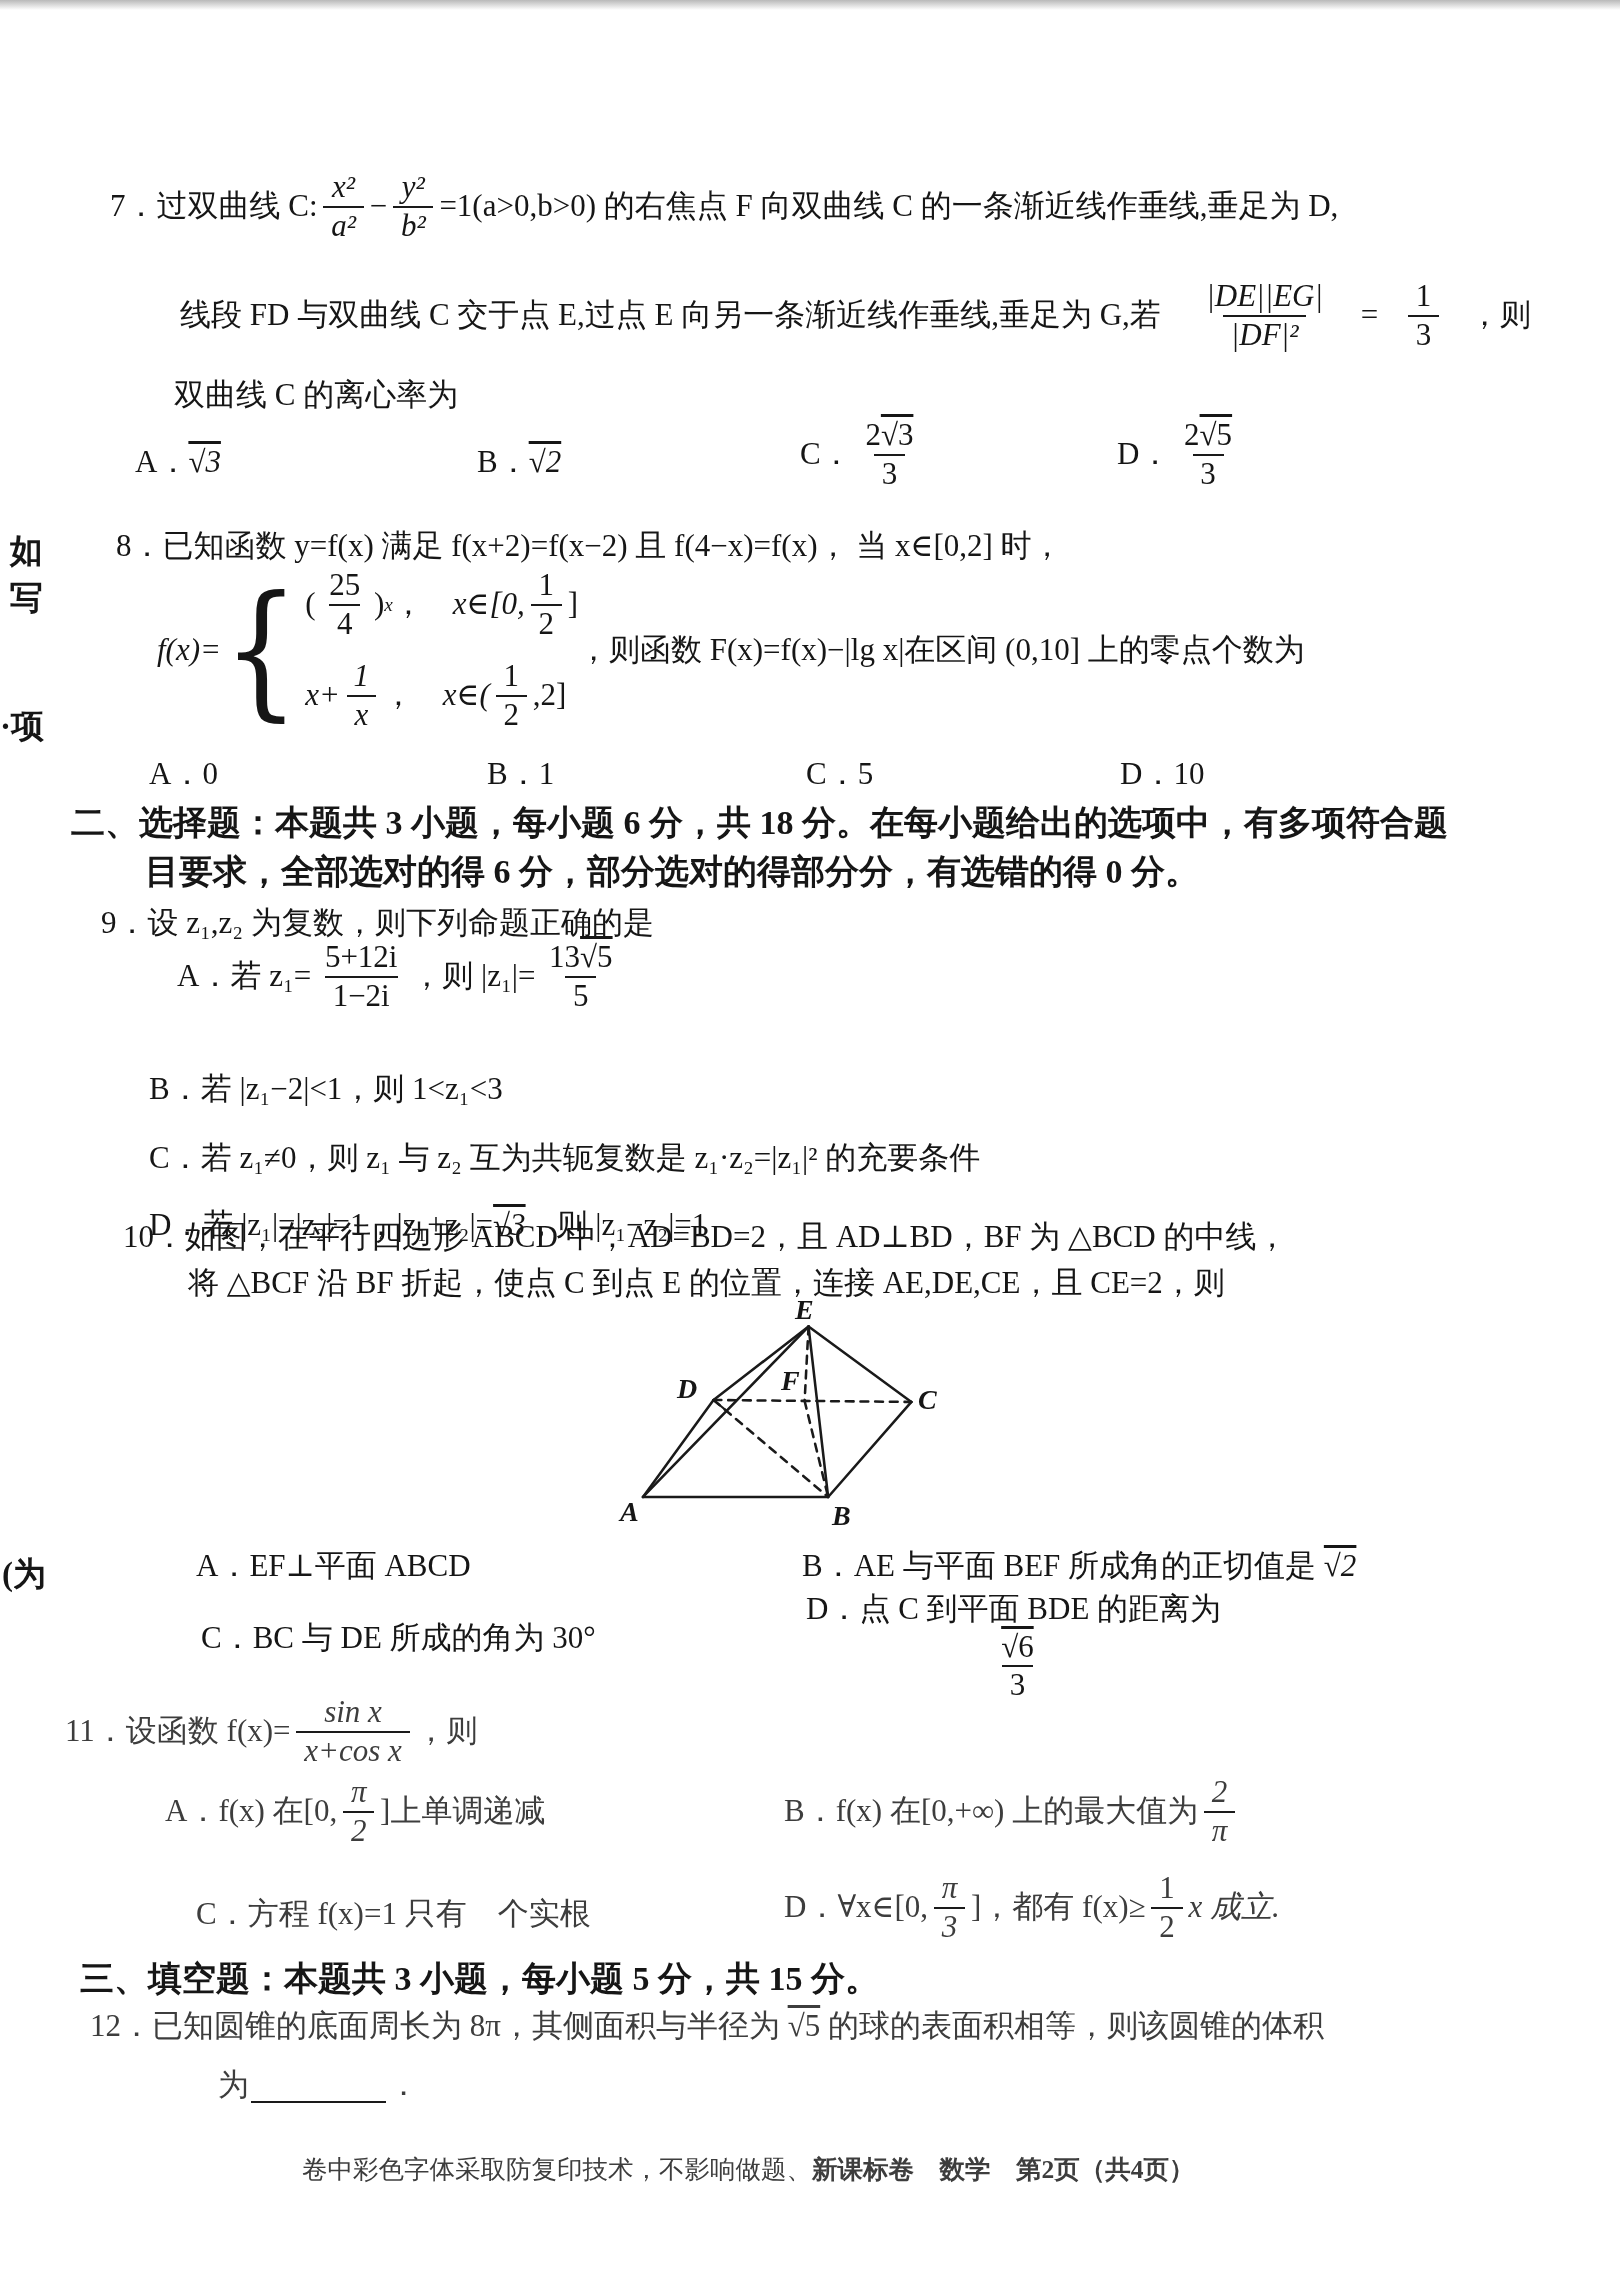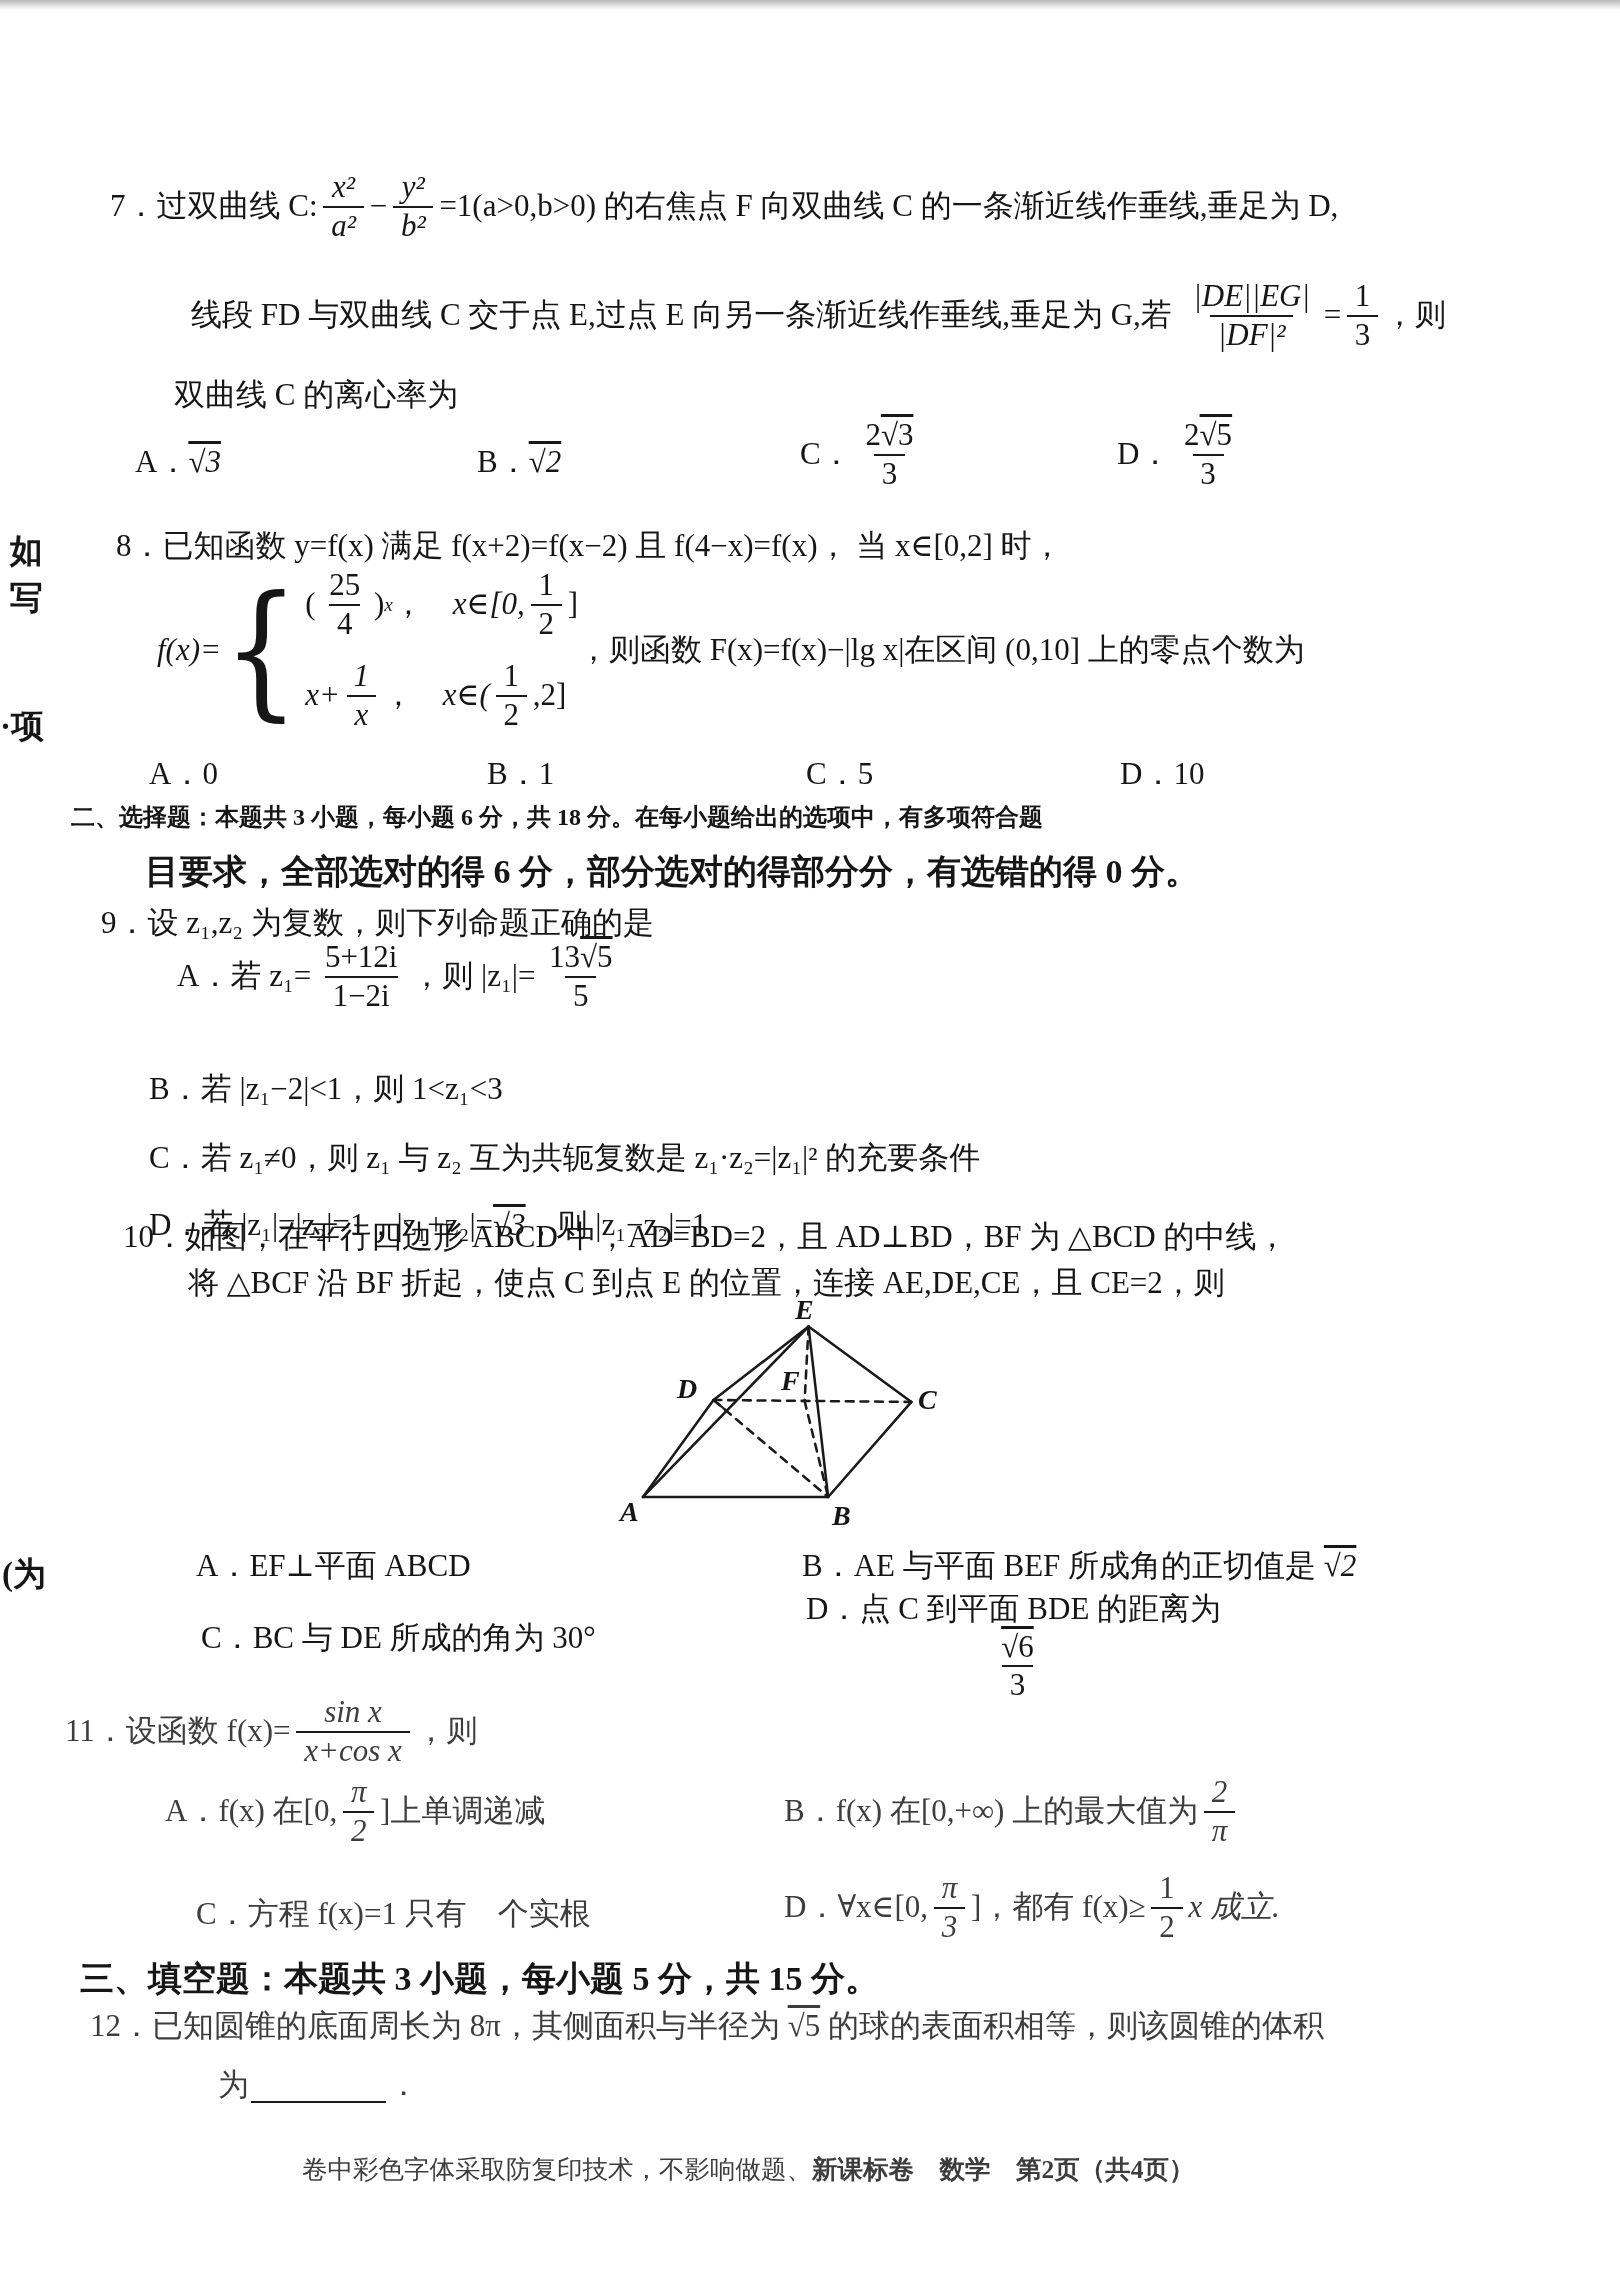--- a/index.html
+++ b/index.html
@@ -52,21 +52,21 @@
       <span class="num">x²</span>
       <span class="den">a²</span>
     </span>
     <span>−</span>
     <span class="frac it">
       <span class="num">y²</span>
       <span class="den">b²</span>
     </span>
     <span>=1(a&gt;0,b&gt;0) 的右焦点 F 向双曲线 C 的一条渐近线作垂线,垂足为 D,</span>
   </div>
-  <div class="line" style="top:278px;left:191px;">
+  <div class="line" style="top:278px;left:180px;gap:24px;">
     <span>线段 FD 与双曲线 C 交于点 E,过点 E 向另一条渐近线作垂线,垂足为 G,若 </span>
     <span class="frac it">
       <span class="num">|DE||EG|</span>
       <span class="den">|DF|²</span>
     </span>
     <span>=</span>
     <span class="frac">
       <span class="num">1</span>
       <span class="den">3</span>
     </span>
@@ -140,21 +140,21 @@
         </span>
       </span>
     </span>
     <span>，则函数 F(x)=f(x)−|lg x|在区间 (0,10] 上的零点个数为</span>
   </div>
   <div class="line" style="top:755px;left:149px;"><span>A．0</span></div>
   <div class="line" style="top:755px;left:487px;"><span>B．1</span></div>
   <div class="line" style="top:755px;left:806px;"><span>C．5</span></div>
   <div class="line" style="top:755px;left:1120px;"><span>D．10</span></div>
 
-  <div class="line bold" style="top:802px;left:71px;font-size:24px;">
+  <div class="line bold" style="top:802px;left:71px;font-size:34px;">
     <span>二、选择题：本题共 3 小题，每小题 6 分，共 18 分。在每小题给出的选项中，有多项符合题</span>
   </div>
   <div class="line bold" style="top:851px;left:145px;font-size:34px;">
     <span>目要求，全部选对的得 6 分，部分选对的得部分分，有选错的得 0 分。</span>
   </div>
 
   <div class="line" style="top:904px;left:101px;align-items:flex-end;">
     <span>9．设 z₁,z₂ 为复数，则下列命题正确的是</span>
   </div>
   <div class="line" style="top:939px;left:149px;margin-left:28px;">

